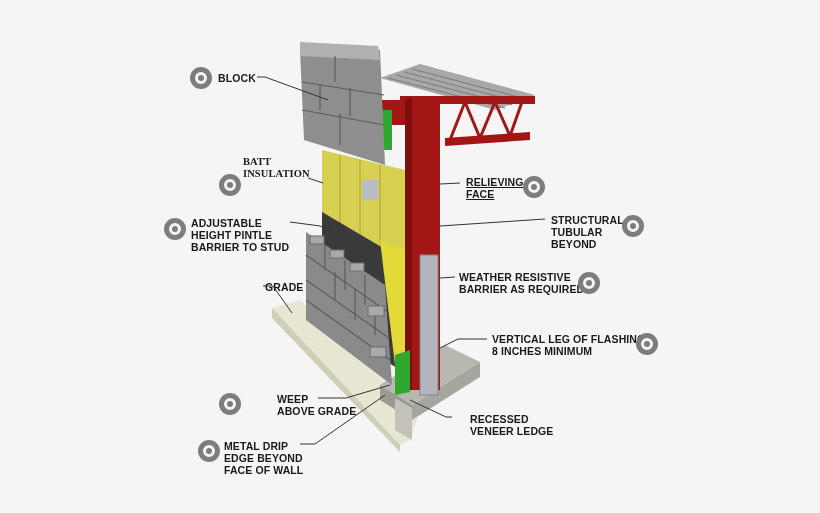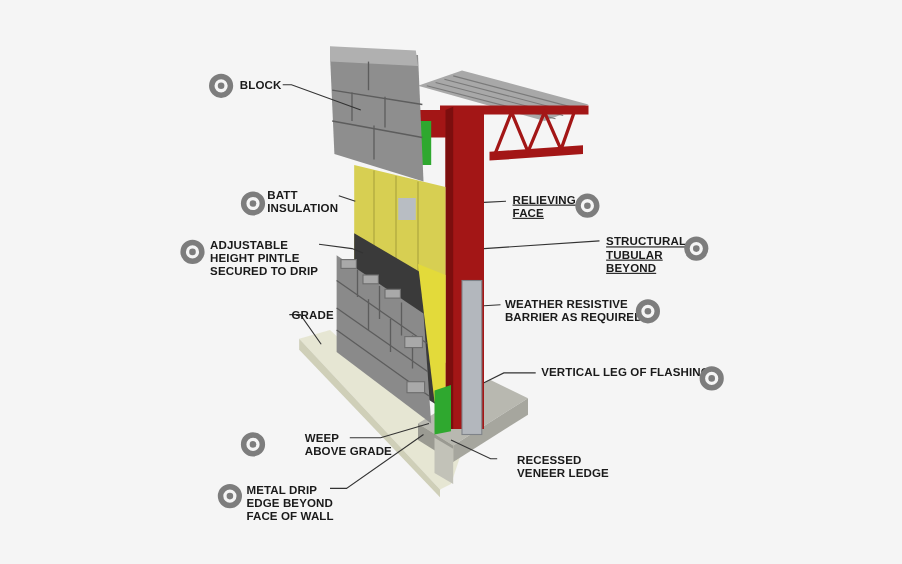--- a/index.html
+++ b/index.html
@@ -101,30 +101,30 @@
     <polyline points="452,417 446,417 410,400"></polyline>
   </g>
 </svg>
 
 <div class="tgt" style="left:190px;top:67px;"></div>
 <div class="lbl" style="left:218px;top:72px;">
   <div>BLOCK</div>
 </div>
 
 <div class="tgt" style="left:219px;top:174px;"></div>
-<div class="lbl" style="left:243px;top:172px;">
+<div class="lbl" style="left:243px;top:156px;font-family:Liberation Serif, serif;">
   <div>BATT</div>
   <div>INSULATION</div>
 </div>
 
 <div class="tgt" style="left:164px;top:218px;"></div>
 <div class="lbl" style="left:191px;top:217px;">
   <div>ADJUSTABLE</div>
   <div>HEIGHT PINTLE</div>
-  <div>SECURED TO DRIP</div>
+  <div>BARRIER TO STUD</div>
 </div>
 
 <div class="lbl" style="left:225px;top:281px;margin-left:40px;">
   <div>GRADE</div>
 </div>
 
 <div class="tgt" style="left:219px;top:393px;"></div>
 <div class="lbl" style="left:244px;top:393px;margin-left:33px;">
   <div>WEEP</div>
   <div>ABOVE GRADE</div>
@@ -136,34 +136,35 @@
   <div>EDGE BEYOND</div>
   <div>FACE OF WALL</div>
 </div>
 
 <div class="lbl" style="left:466px;top:176px;text-decoration:underline;">
   <div>RELIEVING</div>
   <div>FACE</div>
 </div>
 <div class="tgt" style="left:523px;top:176px;"></div>
 
-<div class="lbl" style="left:551px;top:214px;text-decoration:underline;">
+<div class="lbl" style="left:551px;top:214px;">
   <div>STRUCTURAL</div>
   <div>TUBULAR</div>
   <div>BEYOND</div>
 </div>
 <div class="tgt" style="left:622px;top:215px;"></div>
 
 <div class="lbl" style="left:459px;top:271px;">
   <div>WEATHER RESISTIVE</div>
   <div>BARRIER AS REQUIRED</div>
 </div>
 <div class="tgt" style="left:578px;top:272px;"></div>
 
 <div class="lbl" style="left:492px;top:333px;">
   <div>VERTICAL LEG OF FLASHING</div>
+  <div>8 INCHES MINIMUM</div>
 </div>
 <div class="tgt" style="left:636px;top:333px;"></div>
 
 <div class="lbl" style="left:454px;top:413px;margin-left:16px;">
   <div>RECESSED</div>
   <div>VENEER LEDGE</div>
 </div>
 
 </body></html>

